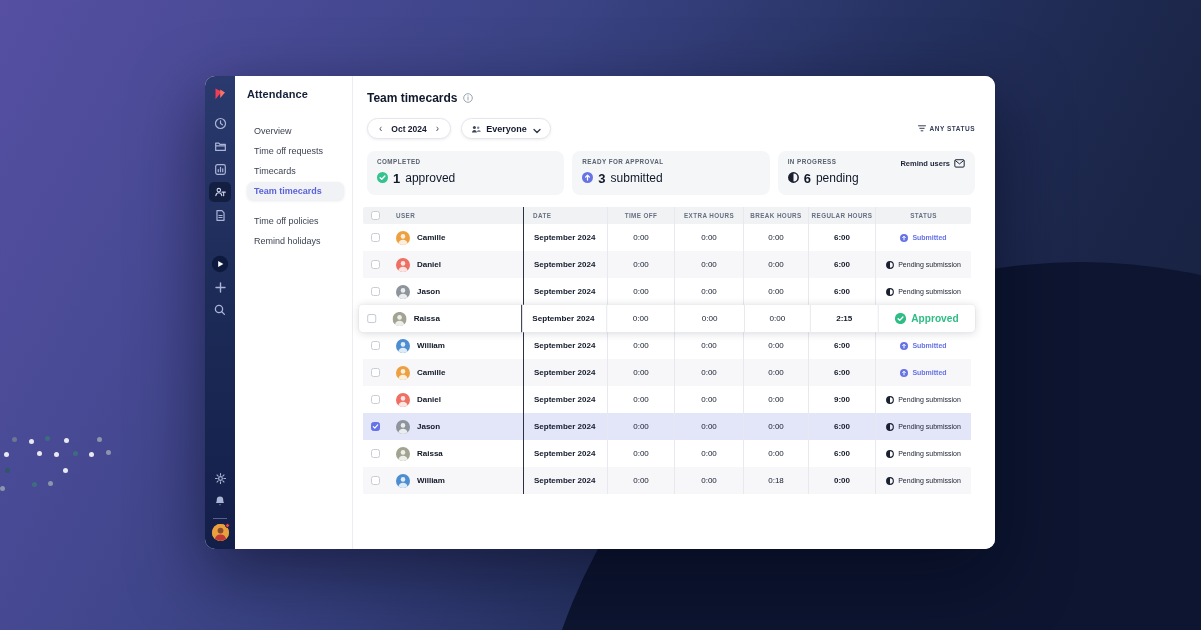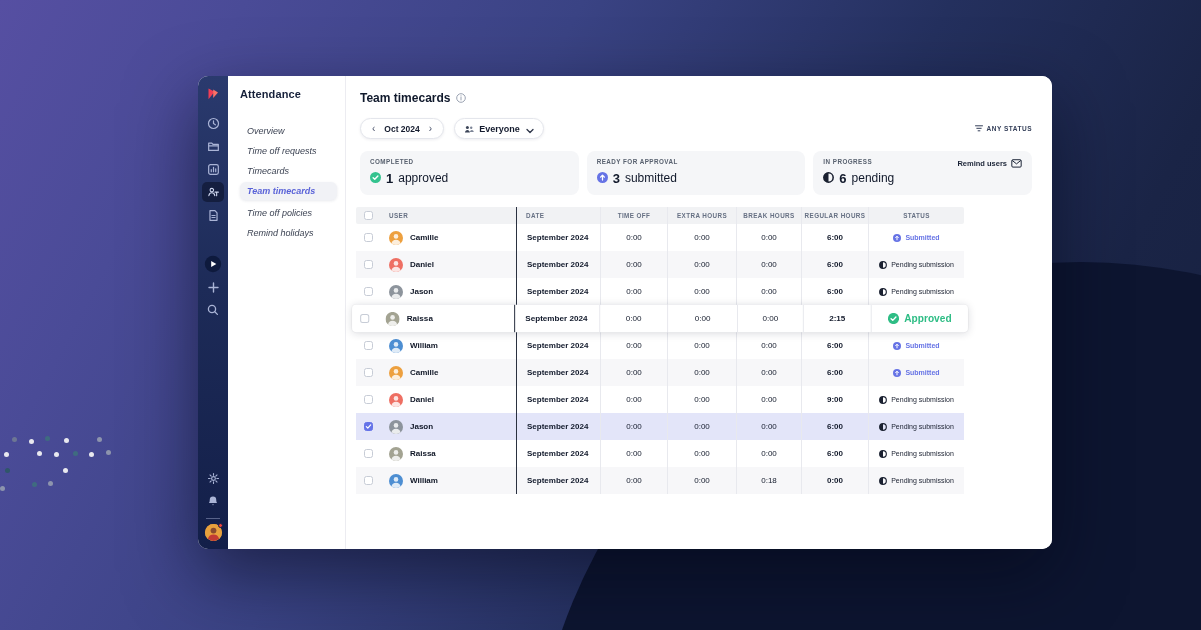--- a/index.html
+++ b/index.html
@@ -4,21 +4,21 @@
 <style>
   * { margin:0; padding:0; box-sizing:border-box; }
   html,body { width:1201px; height:630px; overflow:hidden; font-family:"Liberation Sans", sans-serif; }
   .stage { position:relative; width:1201px; height:630px;
     background:linear-gradient(118deg,#564fa2 0%,#4a4b97 16%,#3a4384 38%,#24305e 62%,#1a2446 82%,#16203f 100%); }
   .bg-circle { position:absolute; width:1100px; height:1100px; border-radius:50%;
     right:-430px; top:262px; background:#0d1530; }
   .dot { position:absolute; width:5px; height:5px; border-radius:50%; }
 
   
-  .window { position:absolute; left:198px; top:76px; width:854px; height:473px;
+  .window { position:absolute; left:205px; top:76px; width:790px; height:473px;
     border-radius:10px; overflow:hidden; display:flex;
     box-shadow:0 25px 70px rgba(4,8,24,.55); background:#fff; }
 
   
   .rail { width:30px; flex:0 0 30px; background:linear-gradient(180deg,#2a3a6e 0%,#1d2b58 45%,#131f49 100%);
     display:flex; flex-direction:column; align-items:center; padding:8px 0 8px; }
   .rail .ricon { width:22px; height:20px; display:flex; align-items:center; justify-content:center;
     margin-bottom:3px; border-radius:5px; color:#aab4d6; }
   .rail .ricon.active { background:rgba(9,14,36,.55); }
   .rail .logo { margin-bottom:9px; }
@@ -26,22 +26,22 @@
   .rail .spacer { flex:1; }
   .rail .rail-divider { width:14px; height:1px; background:rgba(170,180,214,.45); margin:4px 0 5px; }
   .avatarsm { position:relative; width:17px; height:17px; border-radius:50%; background:#e8a13d; overflow:visible; }
   .avatarsm svg { display:block; }
   .avatarsm .ndot { position:absolute; top:-1px; right:-1px; width:5px; height:5px; border-radius:50%;
     background:#f0443c; border:1px solid #16224c; }
 
   
   .nav { width:118px; flex:0 0 118px; background:#fff; border-right:1px solid #ececf1; padding:12px 8px 0 12px; }
   .nav-title { font-size:11px; font-weight:bold; color:#16203a; margin-bottom:22px; letter-spacing:.1px; }
-  .nav-item { font-size:9px; color:#3c4353; padding:4px 7px; border-radius:6px; margin-bottom:2px; cursor:pointer;font-style:italic; }
-  .nav-item.gap { margin-top:4px; }
+  .nav-item { font-size:9px; color:#3c4353; padding:4px 7px; border-radius:6px; margin-bottom:2px; cursor:pointer; }
+  .nav-item.gap { margin-top:12px; }
   .nav-item.active { background:#f1f2f6; color:#5a63d8; font-weight:bold;
     box-shadow:0 1px 3px rgba(30,36,80,.10); }
 
   
   .main { flex:1; background:#fff; position:relative; padding:13px 20px 0 10px; }
   .title-row { display:flex; align-items:center; gap:5px; margin-left:4px; }
   .page-title { font-size:12px; font-weight:bold; color:#10192c; }
 
   .toolbar { display:flex; align-items:center; margin:11px 0 0 4px; }
   .pill { display:flex; align-items:center; background:#fff; border:1px solid #e4e6ec;

